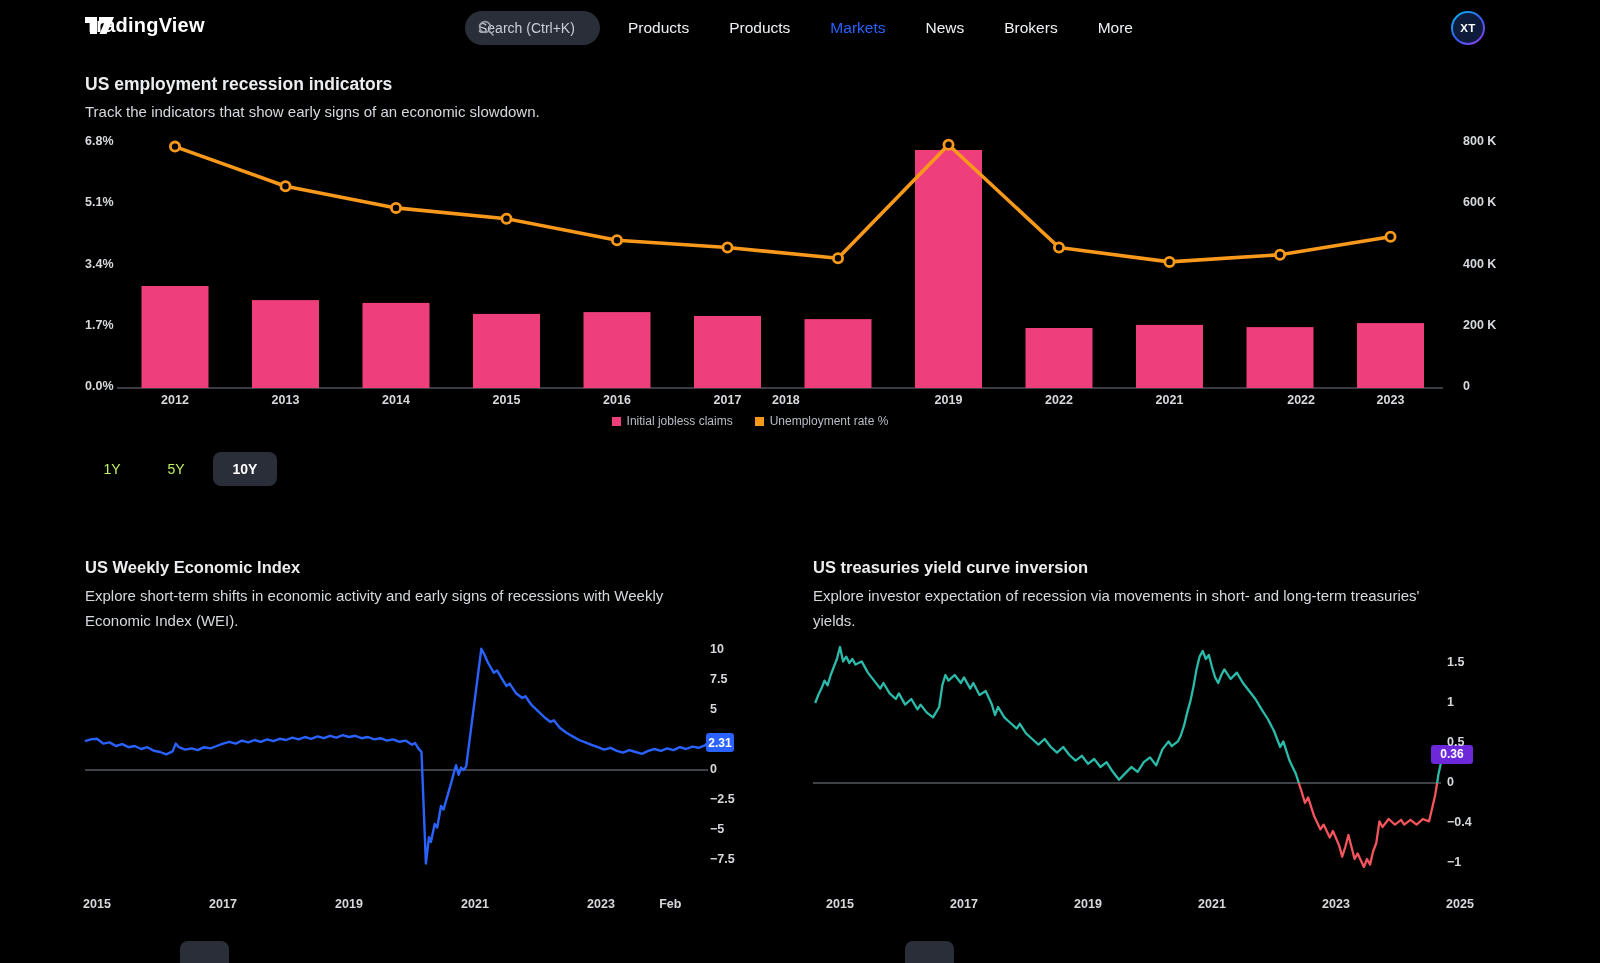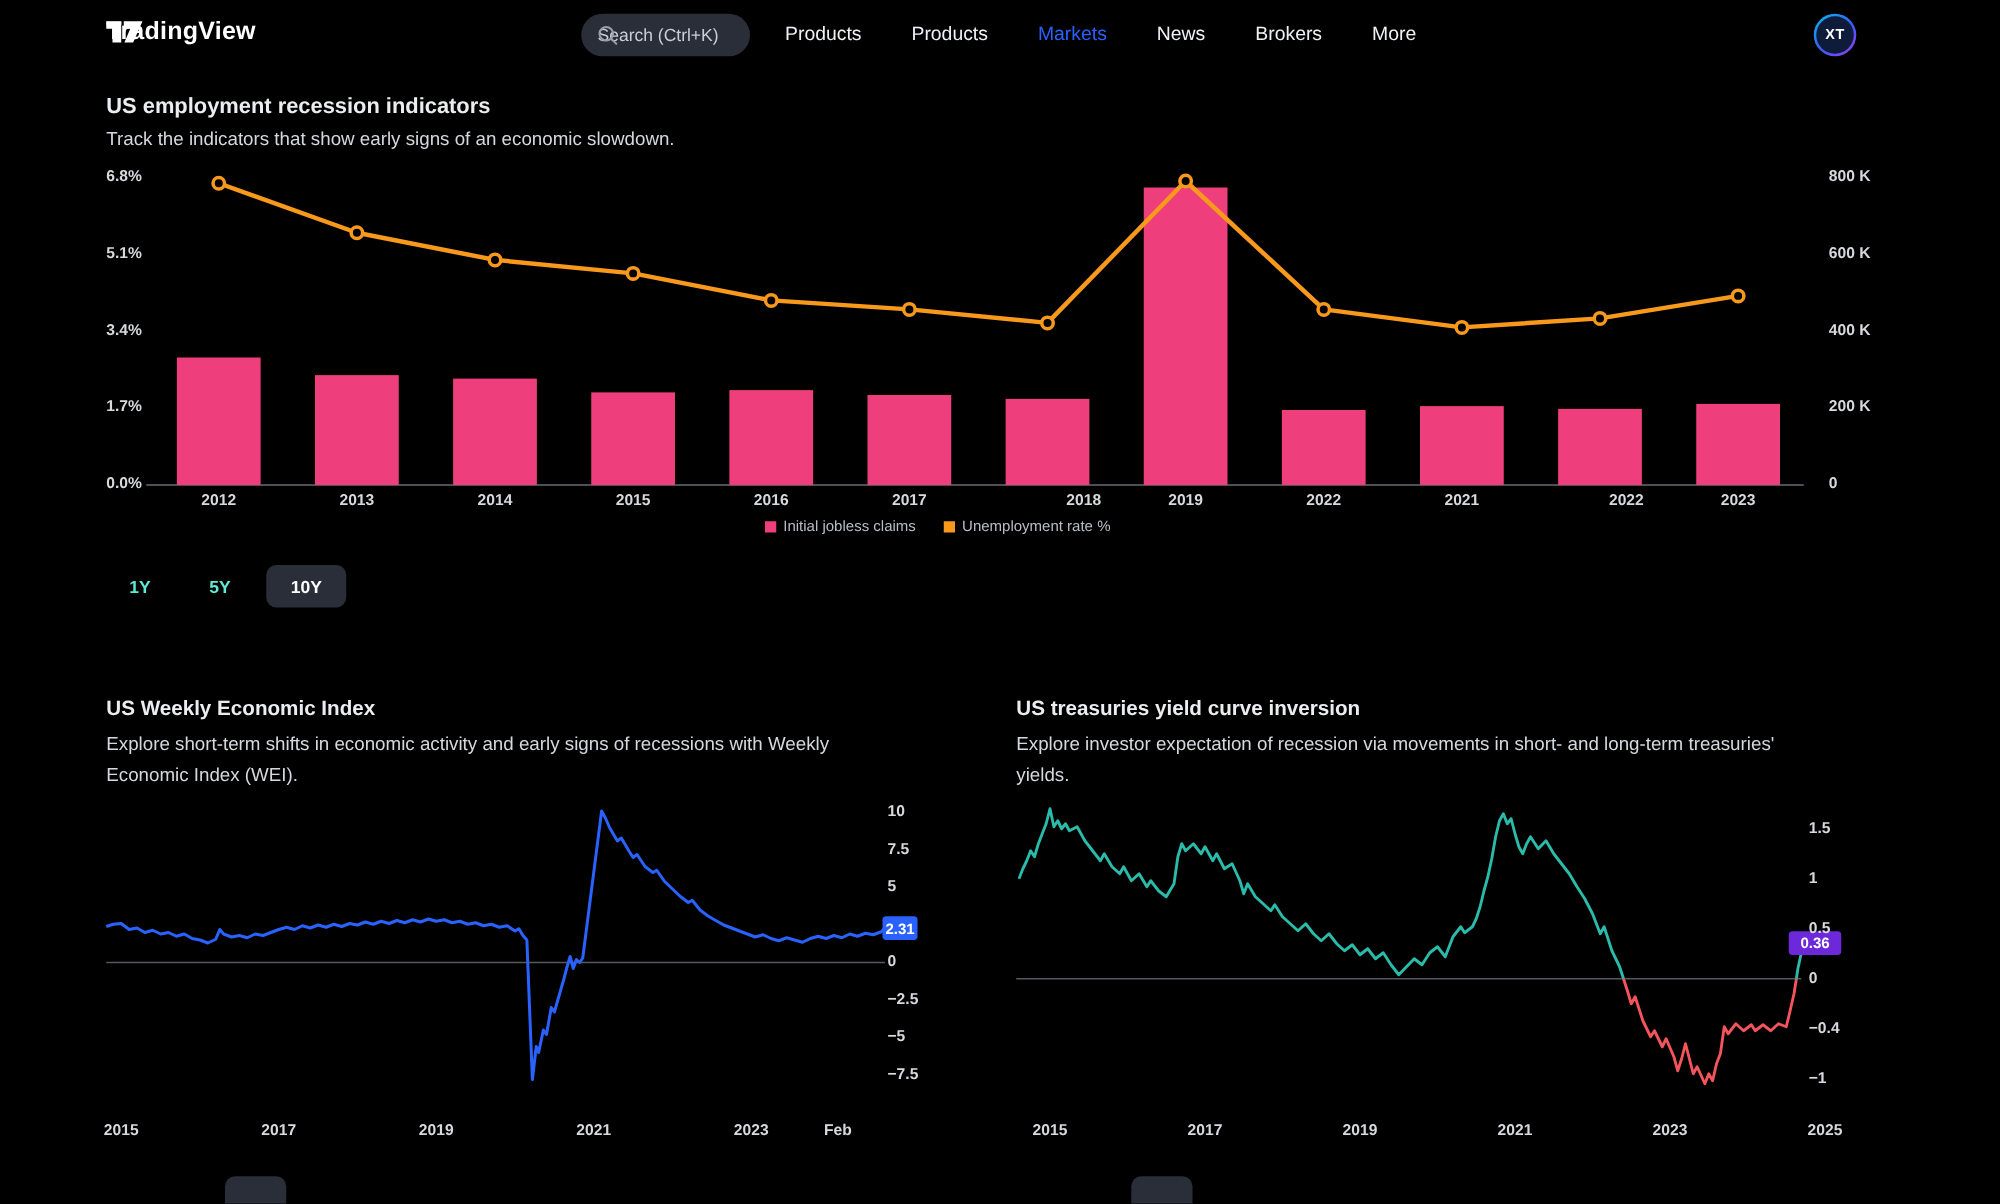--- a/index.html
+++ b/index.html
@@ -23,21 +23,21 @@
   .sec-sub{position:absolute;font-size:15px;color:#d5d8dd;line-height:24.5px;}
   .card-title{position:absolute;font-size:16.5px;font-weight:700;color:#ecedef;}
   
   .tick{position:absolute;font-size:12.5px;font-weight:600;color:#d7d9dd;white-space:nowrap;}
   .legend{position:absolute;left:85px;top:414px;width:1330px;display:flex;justify-content:center;gap:22px;}
   .legend-item{display:flex;align-items:center;gap:6px;font-size:12px;color:#b9bdc6;}
   .legend-sq{width:9px;height:9px;display:inline-block;}
   
   .ranges{position:absolute;left:85px;top:452px;display:flex;align-items:center;gap:10px;}
   .range-btn{height:34px;min-width:36px;display:flex;align-items:center;justify-content:center;
-       font-size:14px;font-weight:700;color:#5eead4;cursor:pointer;border-radius:8px;padding:0 9px;}
+       font-size:14px;font-weight:400;color:#bef264;cursor:pointer;border-radius:8px;padding:0 9px;}
   .range-btn.active{background:#2a2e39;color:#fff;font-weight:700;padding:0 14px;}
   .badge{position:absolute;height:19px;border-radius:3px;display:flex;align-items:center;justify-content:center;
        font-size:12px;font-weight:700;color:#fff;}
   .cut-btn{position:absolute;top:941px;width:49px;height:34px;border-radius:8px;background:#2a2e39;}
   svg{position:absolute;overflow:visible;}
 </style>
 </head>
 <body>
 
 <div id="app">
@@ -150,21 +150,21 @@
     <div class="tick " style="left: 1463px; top: 195.25px; width: 46px; text-align: left;">600 K</div>
     <div class="tick " style="left: 1463px; top: 256.5px; width: 46px; text-align: left;">400 K</div>
     <div class="tick " style="left: 1463px; top: 317.75px; width: 46px; text-align: left;">200 K</div>
     <div class="tick " style="left: 1463px; top: 379px; width: 46px; text-align: left;">0</div>
     <div class="tick " style="left: 140px; top: 393px; width: 70px; text-align: center;">2012</div>
     <div class="tick " style="left: 250.5px; top: 393px; width: 70px; text-align: center;">2013</div>
     <div class="tick " style="left: 361px; top: 393px; width: 70px; text-align: center;">2014</div>
     <div class="tick " style="left: 471.5px; top: 393px; width: 70px; text-align: center;">2015</div>
     <div class="tick " style="left: 582px; top: 393px; width: 70px; text-align: center;">2016</div>
     <div class="tick " style="left: 692.5px; top: 393px; width: 70px; text-align: center;">2017</div>
-    <div class="tick " style="left: 832px; top: 393px; width: 70px; text-align: center;">2018</div>
+    <div class="tick " style="left: 772px; top: 393px; width: 70px; text-align: left;">2018</div>
     <div class="tick " style="left: 913.5px; top: 393px; width: 70px; text-align: center;">2019</div>
     <div class="tick " style="left: 1024px; top: 393px; width: 70px; text-align: center;">2022</div>
     <div class="tick " style="left: 1134.5px; top: 393px; width: 70px; text-align: center;">2021</div>
     <div class="tick " style="left: 1245px; top: 393px; width: 70px; text-align: right;">2022</div>
     <div class="tick " style="left: 1355.5px; top: 393px; width: 70px; text-align: center;">2023</div>
     <div class="tick " style="left: 710px; top: 642px; width: 42px; text-align: left;">10</div>
     <div class="tick " style="left: 710px; top: 672px; width: 42px; text-align: left;">7.5</div>
     <div class="tick " style="left: 710px; top: 702px; width: 42px; text-align: left;">5</div>
     <div class="tick " style="left: 710px; top: 762px; width: 42px; text-align: left;">0</div>
     <div class="tick " style="left: 710px; top: 792px; width: 42px; text-align: left;">−2.5</div>

